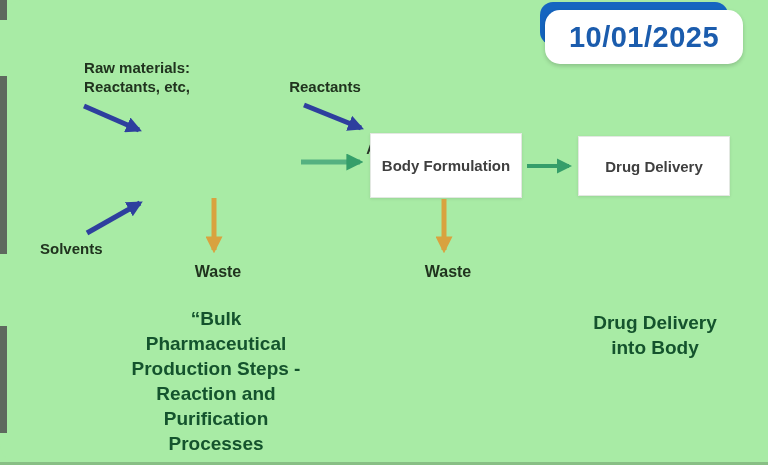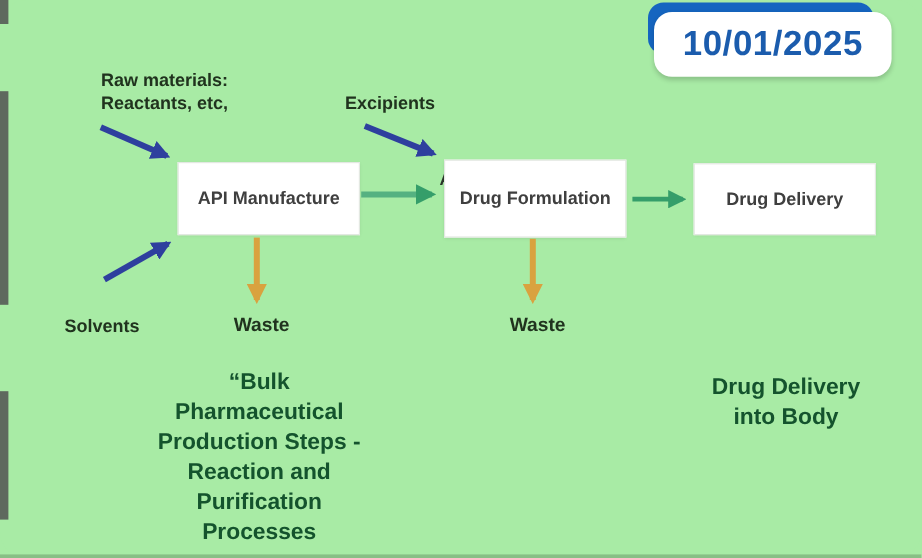--- a/index.html
+++ b/index.html
@@ -60,21 +60,21 @@
   .lbl {
     position: absolute;
     color: #20331e;
     font-weight: bold;
     font-size: 15px;
     line-height: 19px;
     white-space: pre-line;
   }
   .lbl-raw       { left: 30px;  top: 58px;  width: 160px; text-align: right; }
   .lbl-excipients{ left: 270px; top: 77px;  width: 110px; text-align: center; }
-  .lbl-solvents  { left: 40px;  top: 239px; width: 90px;  text-align: center; margin-top: 24px; }
+  .lbl-solvents  { left: 40px;  top: 239px; width: 90px;  text-align: left; }
   .lbl-api       { left: 300px; top: 140px; width: 60px;  text-align: center; font-size: 14px; color: #2a352a; margin-left: 48px; }
   .lbl-waste1    { left: 178px; top: 262px; width: 80px;  text-align: center; font-size: 16px; }
   .lbl-waste2    { left: 408px; top: 262px; width: 80px;  text-align: center; font-size: 16px; }
 
   
   .pbox {
     position: absolute;
     background: #ffffff;
     border: 1px solid #e3e8e2;
     box-shadow: 0 1px 3px rgba(0,0,0,0.10);
@@ -115,31 +115,28 @@
 
   <div class="date-badge">
     <div class="date-badge-back"></div>
     <div class="date-badge-card">
       <span>10/01/2025</span>
     </div>
   </div>
 
   <div class="lbl lbl-raw">Raw materials:
 Reactants, etc,</div>
-  <div class="lbl lbl-excipients">Excipients</div>
+  <div class="lbl lbl-excipients">Reactants</div>
   <div class="lbl lbl-solvents">Solvents</div>
   <div class="lbl lbl-api">API</div>
   <div class="lbl lbl-waste1">Waste</div>
   <div class="lbl lbl-waste2">Waste</div>
 
-  <div class="pbox pbox-1">
-    <span>API Manufacture</span>
-  </div>
   <div class="pbox pbox-2">
-    <span>Drug Formulation</span>
+    <span>Body Formulation</span>
   </div>
   <div class="pbox pbox-3">
     <span>Drug Delivery</span>
   </div>
 
   <div class="caption caption-1">“Bulk
 Pharmaceutical
 Production Steps -
 Reaction and
 Purification

